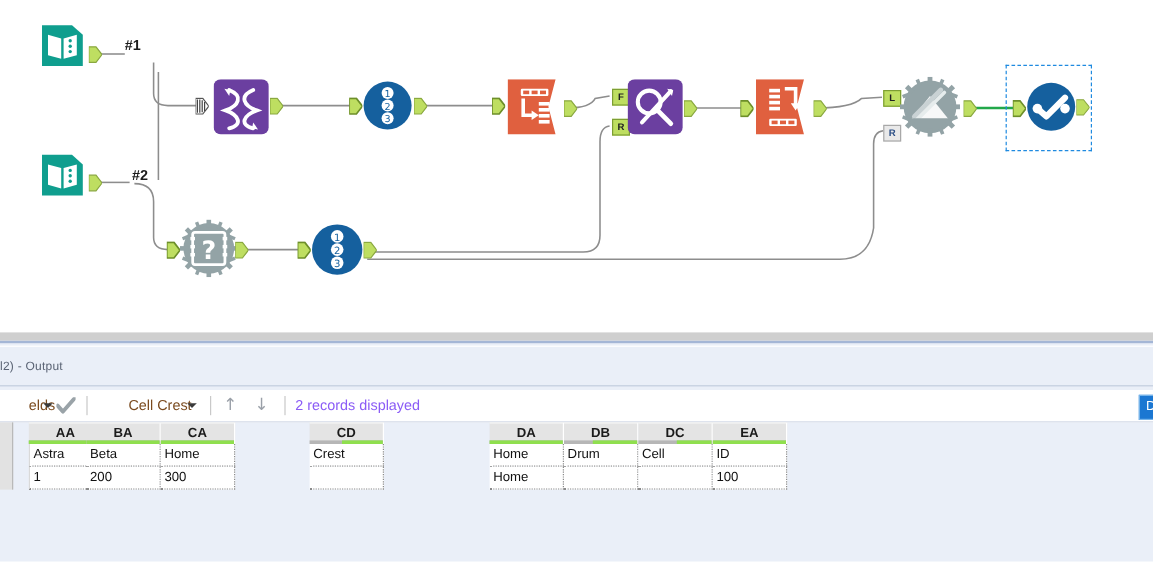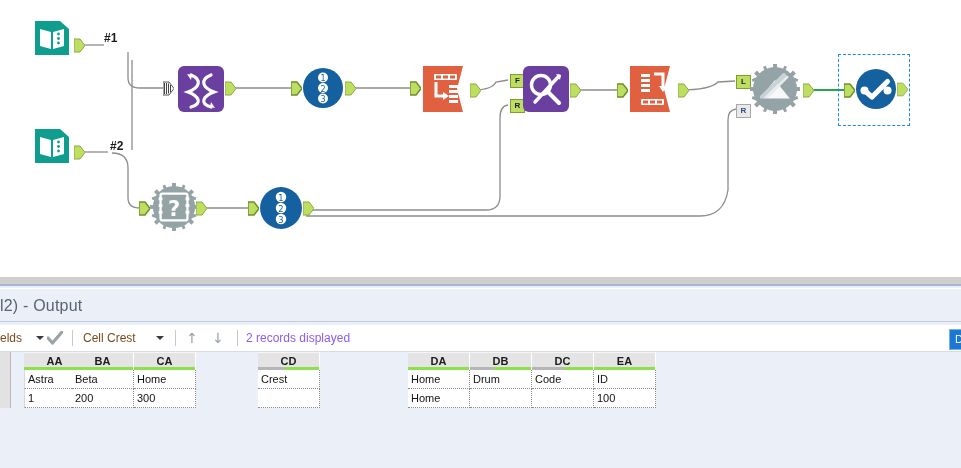--- a/index.html
+++ b/index.html
@@ -51,36 +51,36 @@
     background:#eaeff8;
     border-top:2px solid #a4b6d6;
   }
   #panel-inner{
     position:absolute;left:0;top:2px;width:961px;height:180px;
     border-top:1px solid #ffffff;
   }
   #panel-title{
     position:absolute;left:0;top:6px;height:22px;line-height:22px;
     padding-left:0px;
-    font-family:"Liberation Sans",sans-serif;font-size:16px;color:#5a6374;
+    font-family:"Liberation Sans",sans-serif;font-size:10px;color:#5a6374;
     white-space:nowrap;letter-spacing:.2px;
   }
   #title-rule{
     position:absolute;left:0;top:32px;width:961px;height:1px;background:#c3cede;
   }
   #toolbar{
     position:absolute;left:0;top:36px;width:961px;height:26px;
     background:#ffffff;border-bottom:1px solid #d6dde9;
   }
   .tb{
     position:absolute;top:0;height:26px;line-height:26px;
     font-family:"Liberation Sans",sans-serif;font-size:12px;color:#3a3a3a;
     white-space:nowrap;
   }
-  .tb.brown{color:#7a4a1e;}
+  .tb.brown{color:#7a4a1e;margin-left:24px;}
   .tb.grey{color:#8b5cf6;}
   .tbsep{position:absolute;top:5px;width:1px;height:16px;background:#c9c9c9;}
   .caret{
     position:absolute;top:11px;width:0;height:0;
     border-left:4px solid transparent;border-right:4px solid transparent;
     border-top:4px solid #3a3a3a;
   }
   .arrow{
     position:absolute;top:5px;width:14px;height:16px;
     font-size:14px;line-height:16px;text-align:center;color:#9aa0a8;
@@ -505,21 +505,21 @@
             <div class="ghead">DB<div class="gbar">
                 <i style="width: 60%;"></i>
               </div></div>
             <div class="gcell">Drum</div>
             <div class="gcell"></div>
           </div>
           <div class="gcol" style="left: 532px; width: 62px;">
             <div class="ghead">DC<div class="gbar">
                 <i style="width: 48%;"></i>
               </div></div>
-            <div class="gcell">Code</div>
+            <div class="gcell">Cell</div>
             <div class="gcell"></div>
           </div>
           <div class="gcol" style="left: 594px; width: 62px;">
             <div class="ghead">EA<div class="gbar">
                 <i style="width: 100%;"></i>
               </div></div>
             <div class="gcell">ID</div>
             <div class="gcell">100</div>
           </div>
         </div>

